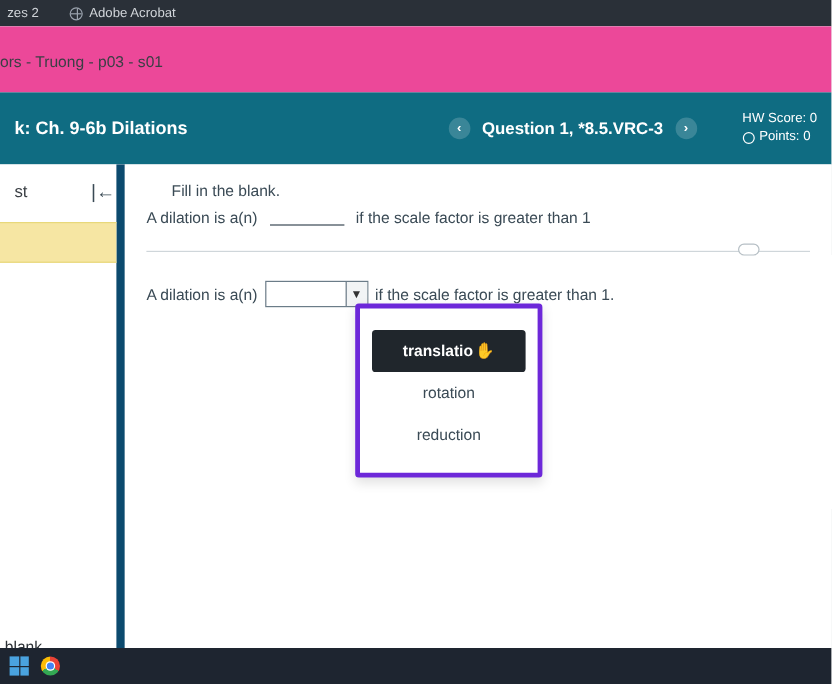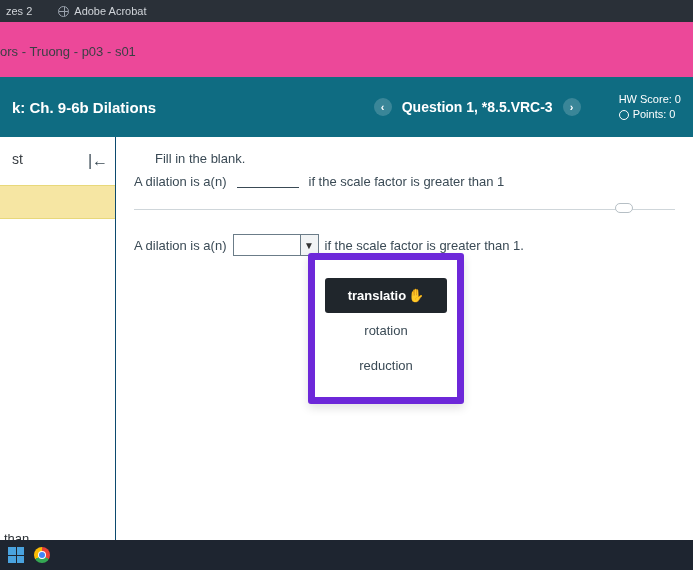--- a/index.html
+++ b/index.html
@@ -17,41 +17,41 @@
 .question-bar { background: #0f6c82; color: #fff; height: 60px; display: flex; align-items: center; padding: 0 12px; }
 .question-bar .title { font-size: 15px; font-weight: 700; flex: 0 0 auto; }
 .question-bar .spacer { flex: 1 1 auto; }
 .question-bar .qnav { display: flex; align-items: center; gap: 10px; font-size: 14px; font-weight: 700; }
 .question-bar .nav-btn { width: 18px; height: 18px; border-radius: 50%; background: rgba(255,255,255,0.18); color:#fff; display:flex; align-items:center; justify-content:center; font-size:11px; cursor:pointer; }
 .question-bar .score { margin-left: 38px; font-size: 11px; line-height: 1.4; }
 .question-bar .score .row { display:flex; align-items:center; gap:4px; }
 .question-bar .score .circle { width:10px; height:10px; border:1.5px solid #fff; border-radius:50%; }
 
 .work-row { display: flex; height: 420px; }
-.left-col { width: 116px; background: #fff; border-right: 1px solid #0c4a6e; display:flex; flex-direction:column; }
+.left-col { width: 104px; background: #fff; border-right: 7px solid #0c4a6e; display:flex; flex-direction:column; }
 .left-col .st { padding: 14px 12px; color:#3a3f44; font-size:14px; }
 .left-col .hl { height: 34px; background:#f6e6a3; border-top:1px solid #e8d87a; border-bottom:1px solid #e8d87a; margin-top:4px; }
 
 .content { flex:1; background:#fff; padding: 14px 18px 20px 18px; position:relative; color:#3a4a55; }
 .back-btn { position:absolute; left: -30px; top: 12px; width:24px; height:24px; display:flex; align-items:center; justify-content:center; color:#3a4a55; cursor:pointer; }
 .back-btn span { font-size:16px; }
 
 .instr { font-size: 13px; margin-bottom: 8px; margin-left: 21px; }
 .stem { font-size: 13px; display:flex; align-items:center; gap:6px; }
 .blank-line { display:inline-block; border-bottom:1px solid #3a4a55; width:62px; height:12px; margin:0 4px; }
 
 .hr { border:none; border-top:1px solid #cfd6da; margin: 20px 0 24px 0; position:relative; }
 .hr-handle { position:absolute; right:42px; top:-6px; width:18px; height:10px; border:1px solid #b6bfc5; border-radius:6px; background:#fff; }
 
 .answer-row { font-size:13px; display:flex; align-items:center; gap:6px; }
 .dropdown-box { display:inline-flex; align-items:center; border:1px solid #6b7c88; height:22px; min-width:86px; background:#fff; cursor:pointer; }
 .dropdown-box .val { flex:1; padding:0 6px; font-size:12px; color:#333; }
 .dropdown-box .caret { width:18px; height:100%; border-left:1px solid #6b7c88; display:flex; align-items:center; justify-content:center; font-size:10px; color:#333; background:#f2f4f5;}
 
-.dropdown-menu { position:absolute; left:192px; top:116px; width:156px; background:#fff; border:7px solid #6d28d9; border-radius:3px; box-shadow:0 4px 10px rgba(0,0,0,0.12); padding: 18px 10px 14px 10px; }
+.dropdown-menu { position:absolute; left:192px; top:116px; width:156px; background:#fff; border:4px solid #6d28d9; border-radius:3px; box-shadow:0 4px 10px rgba(0,0,0,0.12); padding: 18px 10px 14px 10px; }
 .dropdown-menu .item { text-align:center; padding:10px 4px; font-size:13px; color:#3a4a55; border-radius:3px; cursor:pointer; }
 .dropdown-menu .item.sel { background:#20262c; color:#fff; font-weight:700; position:relative; }
 .cursor-icon { display:inline-block; margin-left:2px; }
 
 .footer-label { position:absolute; left:0; bottom:24px; font-size:13px; color:#2c3136; padding-left:4px; }
 
 .taskbar { position:absolute; left:0; right:0; bottom:0; height:30px; background:#1e2530; display:flex; align-items:center; padding:0 8px; gap:10px; }
 .taskbar .win { width:16px; height:16px; display:grid; grid-template-columns:1fr 1fr; grid-template-rows:1fr 1fr; gap:1px; }
 .taskbar .win div { background:#4aa3df; }
 .taskbar .chrome { width:16px; height:16px; border-radius:50%; background: conic-gradient(#ea4335 0 120deg,#34a853 120deg 240deg,#fbbc05 240deg 360deg); position:relative; }
@@ -129,21 +129,21 @@
         <div class="item sel">
           <span>translatio</span><span class="cursor-icon">✋</span>
         </div>
         <div class="item">rotation</div>
         <div class="item">reduction</div>
       </div>
     </div>
   </div>
 </div>
 
-<div class="footer-label">than</div>
+<div class="footer-label">blank</div>
 
 <div class="taskbar">
   <div class="win">
       <div></div>
       <div></div>
       <div></div>
       <div></div>
     </div>
   <div class="chrome"></div>
 </div>

